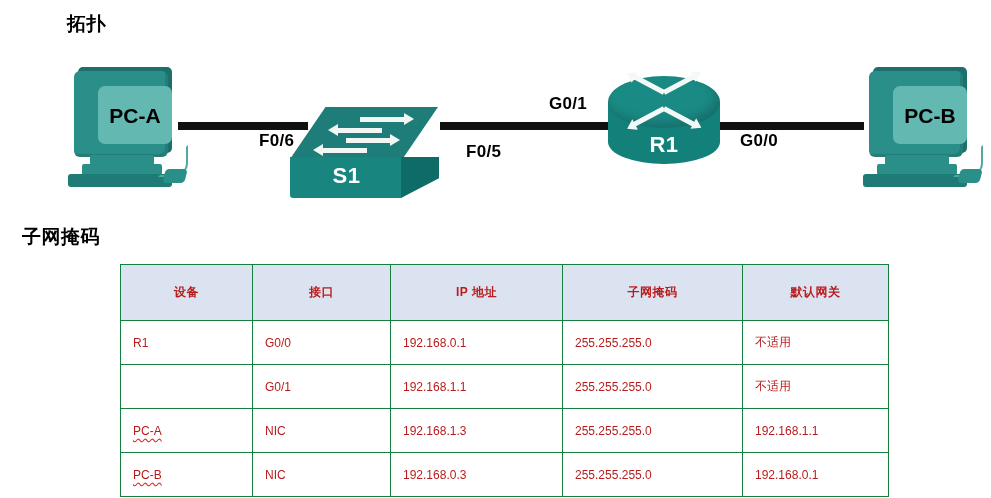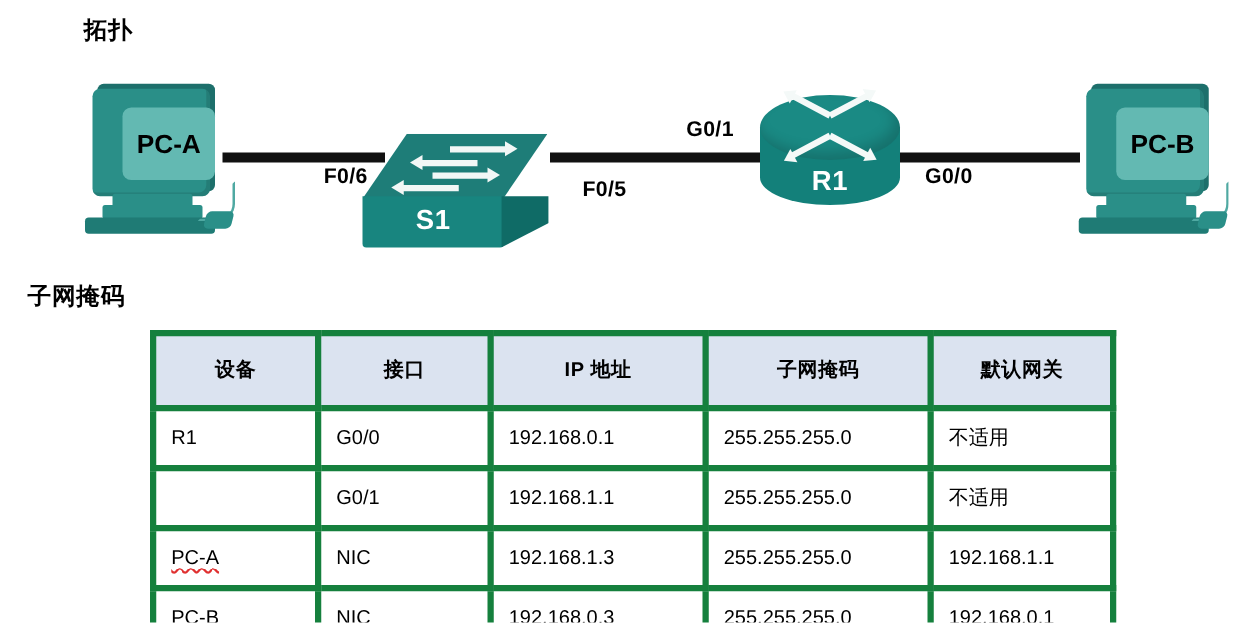--- a/index.html
+++ b/index.html
@@ -257,23 +257,23 @@
   #address-table {
     position: absolute;
     left: 120px;
     top: 264px;
     border-collapse: collapse;
     table-layout: fixed;
     width: 768px;
   }
   #address-table th,
   #address-table td {
-    border: 5px solid #15803d;
-    font-size: 16px;
-    color: #000000;
+    border: 1px solid #15803d;
+    font-size: 12px;
+    color: #b91c1c;
     padding: 0 12px;
     vertical-align: middle;
   }
   #address-table thead th {
     background: #dbe3f0;
     height: 55px;
     text-align: center;
     font-weight: bold;
     letter-spacing: 0.5px;
   }

